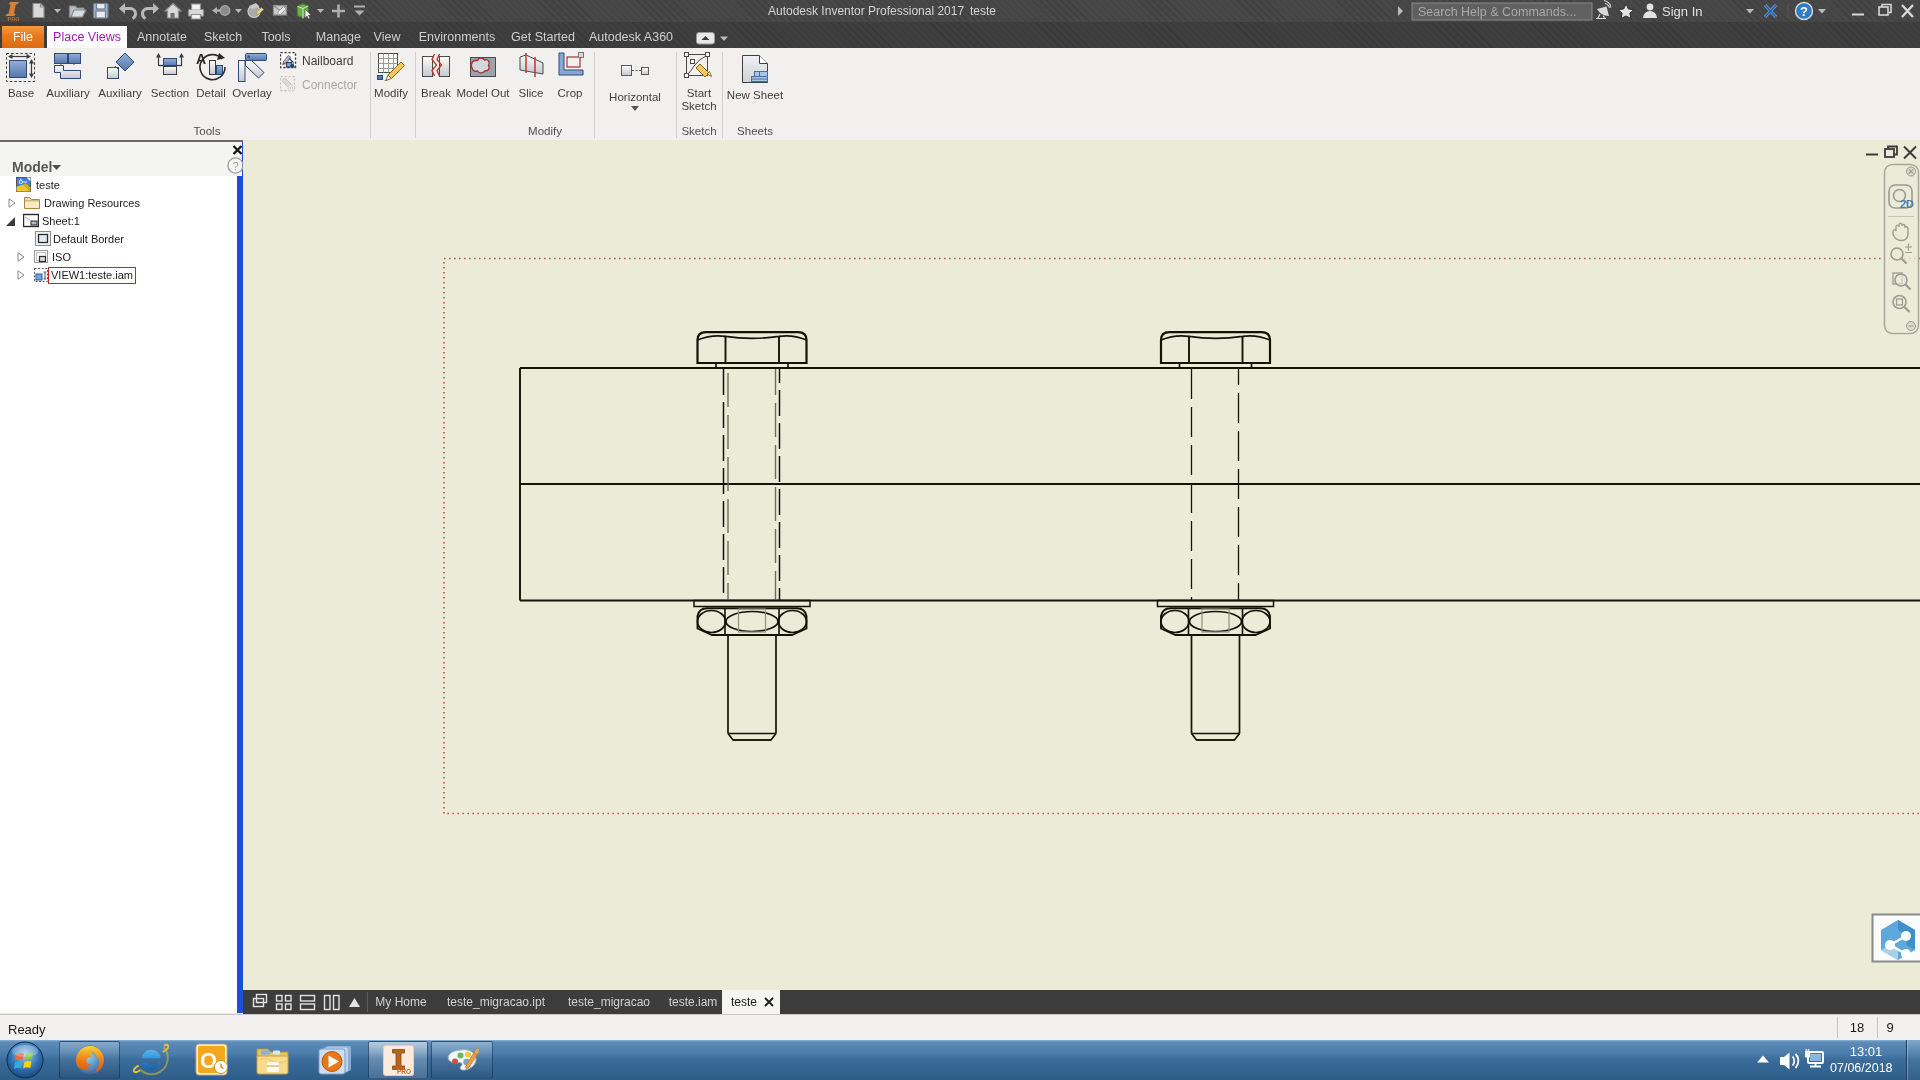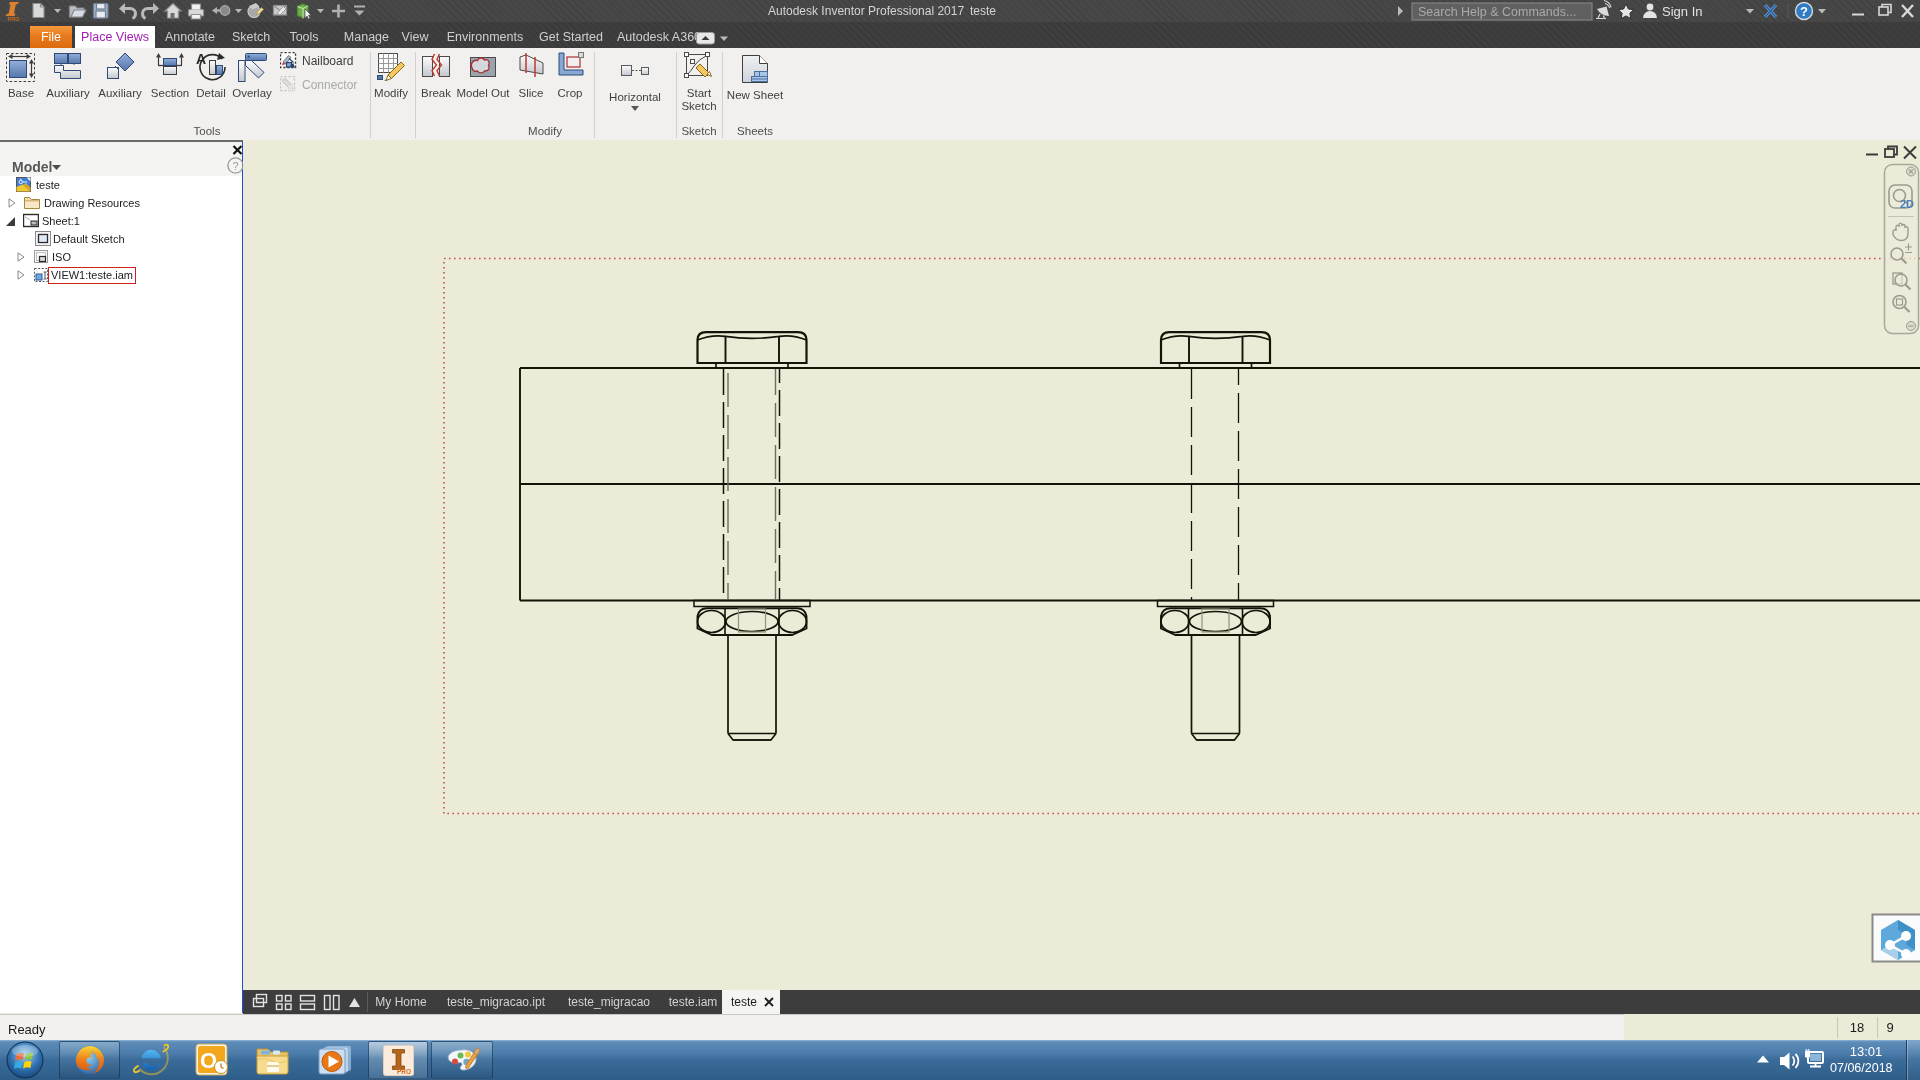--- a/index.html
+++ b/index.html
@@ -2,31 +2,31 @@
 <html><head>
 <meta charset="utf-8">
 <style>
 * { margin:0; padding:0; box-sizing:border-box; }
 html,body { width:1920px; height:1080px; overflow:hidden; background:#ECEBD8; font-family:"Liberation Sans", sans-serif; }
 .abs { position:absolute; }
 #titlebar { left:0; top:0; width:1920px; height:22px; background:#474747;
   background-image: repeating-linear-gradient(45deg, rgba(0,0,0,0.10) 0 1px, transparent 1px 5px); }
 #tabrow { left:0; top:22px; width:1920px; height:26px; background:#3e3e3e;
   background-image: repeating-linear-gradient(45deg, rgba(0,0,0,0.10) 0 1px, transparent 1px 5px); }
-.tab { position:absolute; top:4px; height:22px; line-height:22px; text-align:center; font-size:12.5px; color:#cfcfcf;margin-left:28px; }
+.tab { position:absolute; top:4px; height:22px; line-height:22px; text-align:center; font-size:12.5px; color:#cfcfcf; }
 #ribbon { left:0; top:48px; width:1920px; height:92px; background:#f1f0ee; }
 .rsep { position:absolute; top:4px; width:1px; height:86px; background:#d2d0cd; }
 .rlabel { position:absolute; top:77px; height:14px; font-size:11.5px; color:#4e4e4e; text-align:center; }
 .rbtn { position:absolute; text-align:center; font-size:11.5px; color:#3f3f3f; }
 .rbtn .cap { margin-top:4px; line-height:13px; }
-#panel { left:0; top:140px; width:243px; height:873px; background:#ffffff; border-right:1px solid #1d4ed8; }
+#panel { left:0; top:140px; width:243px; height:873px; background:#ffffff; border-right:6px solid #1d4ed8; }
 #canvas { left:243px; top:140px; width:1677px; height:850px; background:#ECEBD8; }
 #doctabs { left:243px; top:990px; width:1677px; height:24px; background:#3d3d3d; }
 .dtab { position:absolute; top:0; height:24px; line-height:24px; font-size:12px; color:#d2d2d2; text-align:center; }
-#statusbar { left:0; top:1014px; width:1624px; height:26px; background:#f2f1ef; border-top:1px solid #c9c8c6; }
+#statusbar { left:0; top:1014px; width:1920px; height:26px; background:#f2f1ef; border-top:1px solid #c9c8c6; }
 #taskbar { left:0; top:1040px; width:1920px; height:40px;
   background:linear-gradient(to bottom,#8FB4D6 0px,#5E8CB8 2px,#4C7DAB 13px,#3A6B99 20px,#33638F 32px,#2E5C88 40px); }
 .treerow { position:absolute; left:0; width:243px; height:18px; font-size:11px; color:#1b1b1b; }
 svg { display:block; }
 .qat { position:absolute; top:2px; }
 </style>
 </head>
 <body>
 <div class="abs" id="titlebar">
 
@@ -390,21 +390,21 @@
       <rect x="8" y="8" width="6" height="4" fill="#b9b9b9" stroke="#2b2b2b"></rect>
       <path d="M2 4 l5 3" stroke="#9ab2d4" stroke-width="1"></path>
     </svg>
     <span style="position:absolute;left:42px;top:3px;">Sheet:1</span>
   </div>
   <div class="treerow" style="top:90px;">
     <svg class="abs" style="left:35px;top:1px" width="16" height="15" viewBox="0 0 16 15">
       <rect x="0.5" y="0.5" width="15" height="14" fill="#f4f4f4" stroke="#8a8a8a"></rect>
       <rect x="3.5" y="3.5" width="9" height="8" fill="#dfe9f6" stroke="#2b2b2b" stroke-width="1.3"></rect>
     </svg>
-    <span style="position:absolute;left:53px;top:3px;">Default Sketch</span>
+    <span style="position:absolute;left:53px;top:3px;">Default Border</span>
   </div>
   <div class="treerow" style="top:108px;">
     <svg class="abs" style="left:17px;top:4px" width="8" height="10" viewBox="0 0 8 10">
         <path d="M1 0.8 L7 5 L1 9.2 Z" fill="#fff" stroke="#8a8a8a"></path>
       </svg>
     <svg class="abs" style="left:33px;top:1px" width="16" height="15" viewBox="0 0 16 15">
       <rect x="1.5" y="1.5" width="13" height="12" fill="#fbfbfb" stroke="#9a9a9a"></rect>
       <rect x="3.5" y="3.5" width="9" height="8" fill="none" stroke="#c0c0c0"></rect>
       <rect x="6.5" y="7.5" width="6" height="5" fill="#d9d9d9" stroke="#2b2b2b" stroke-width="1.2"></rect>
     </svg>

